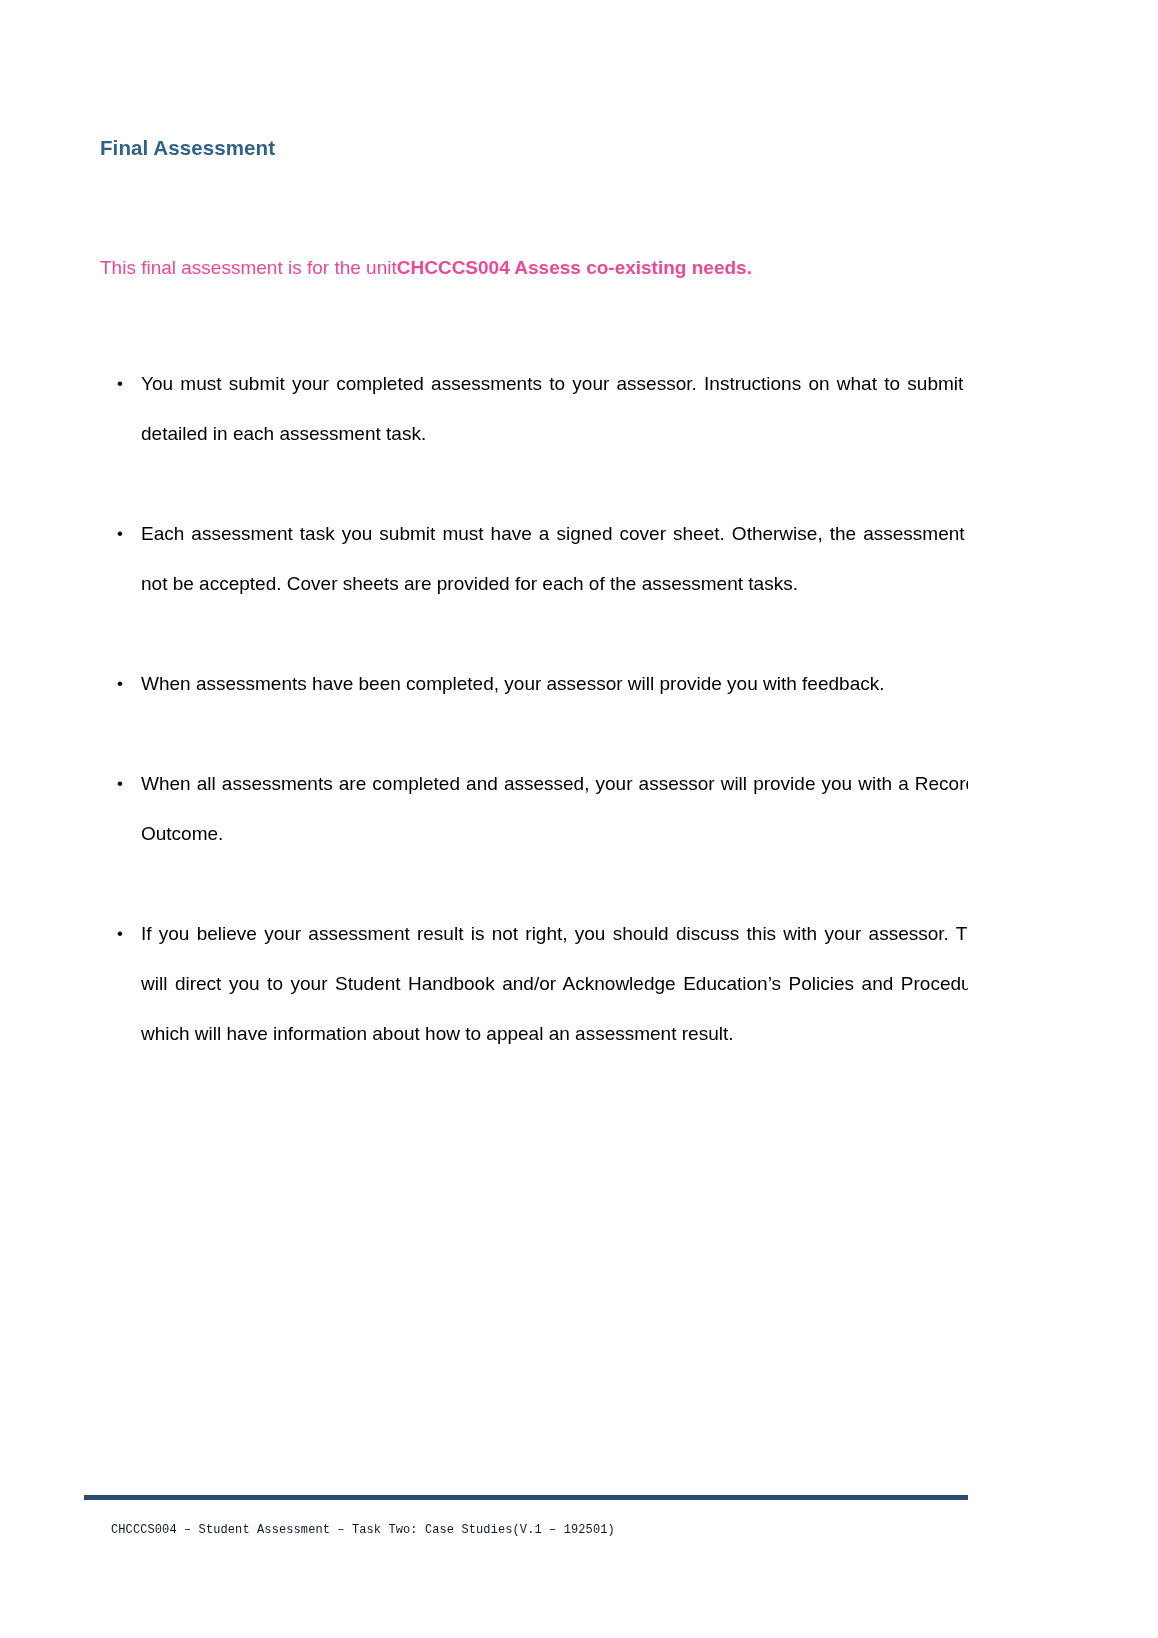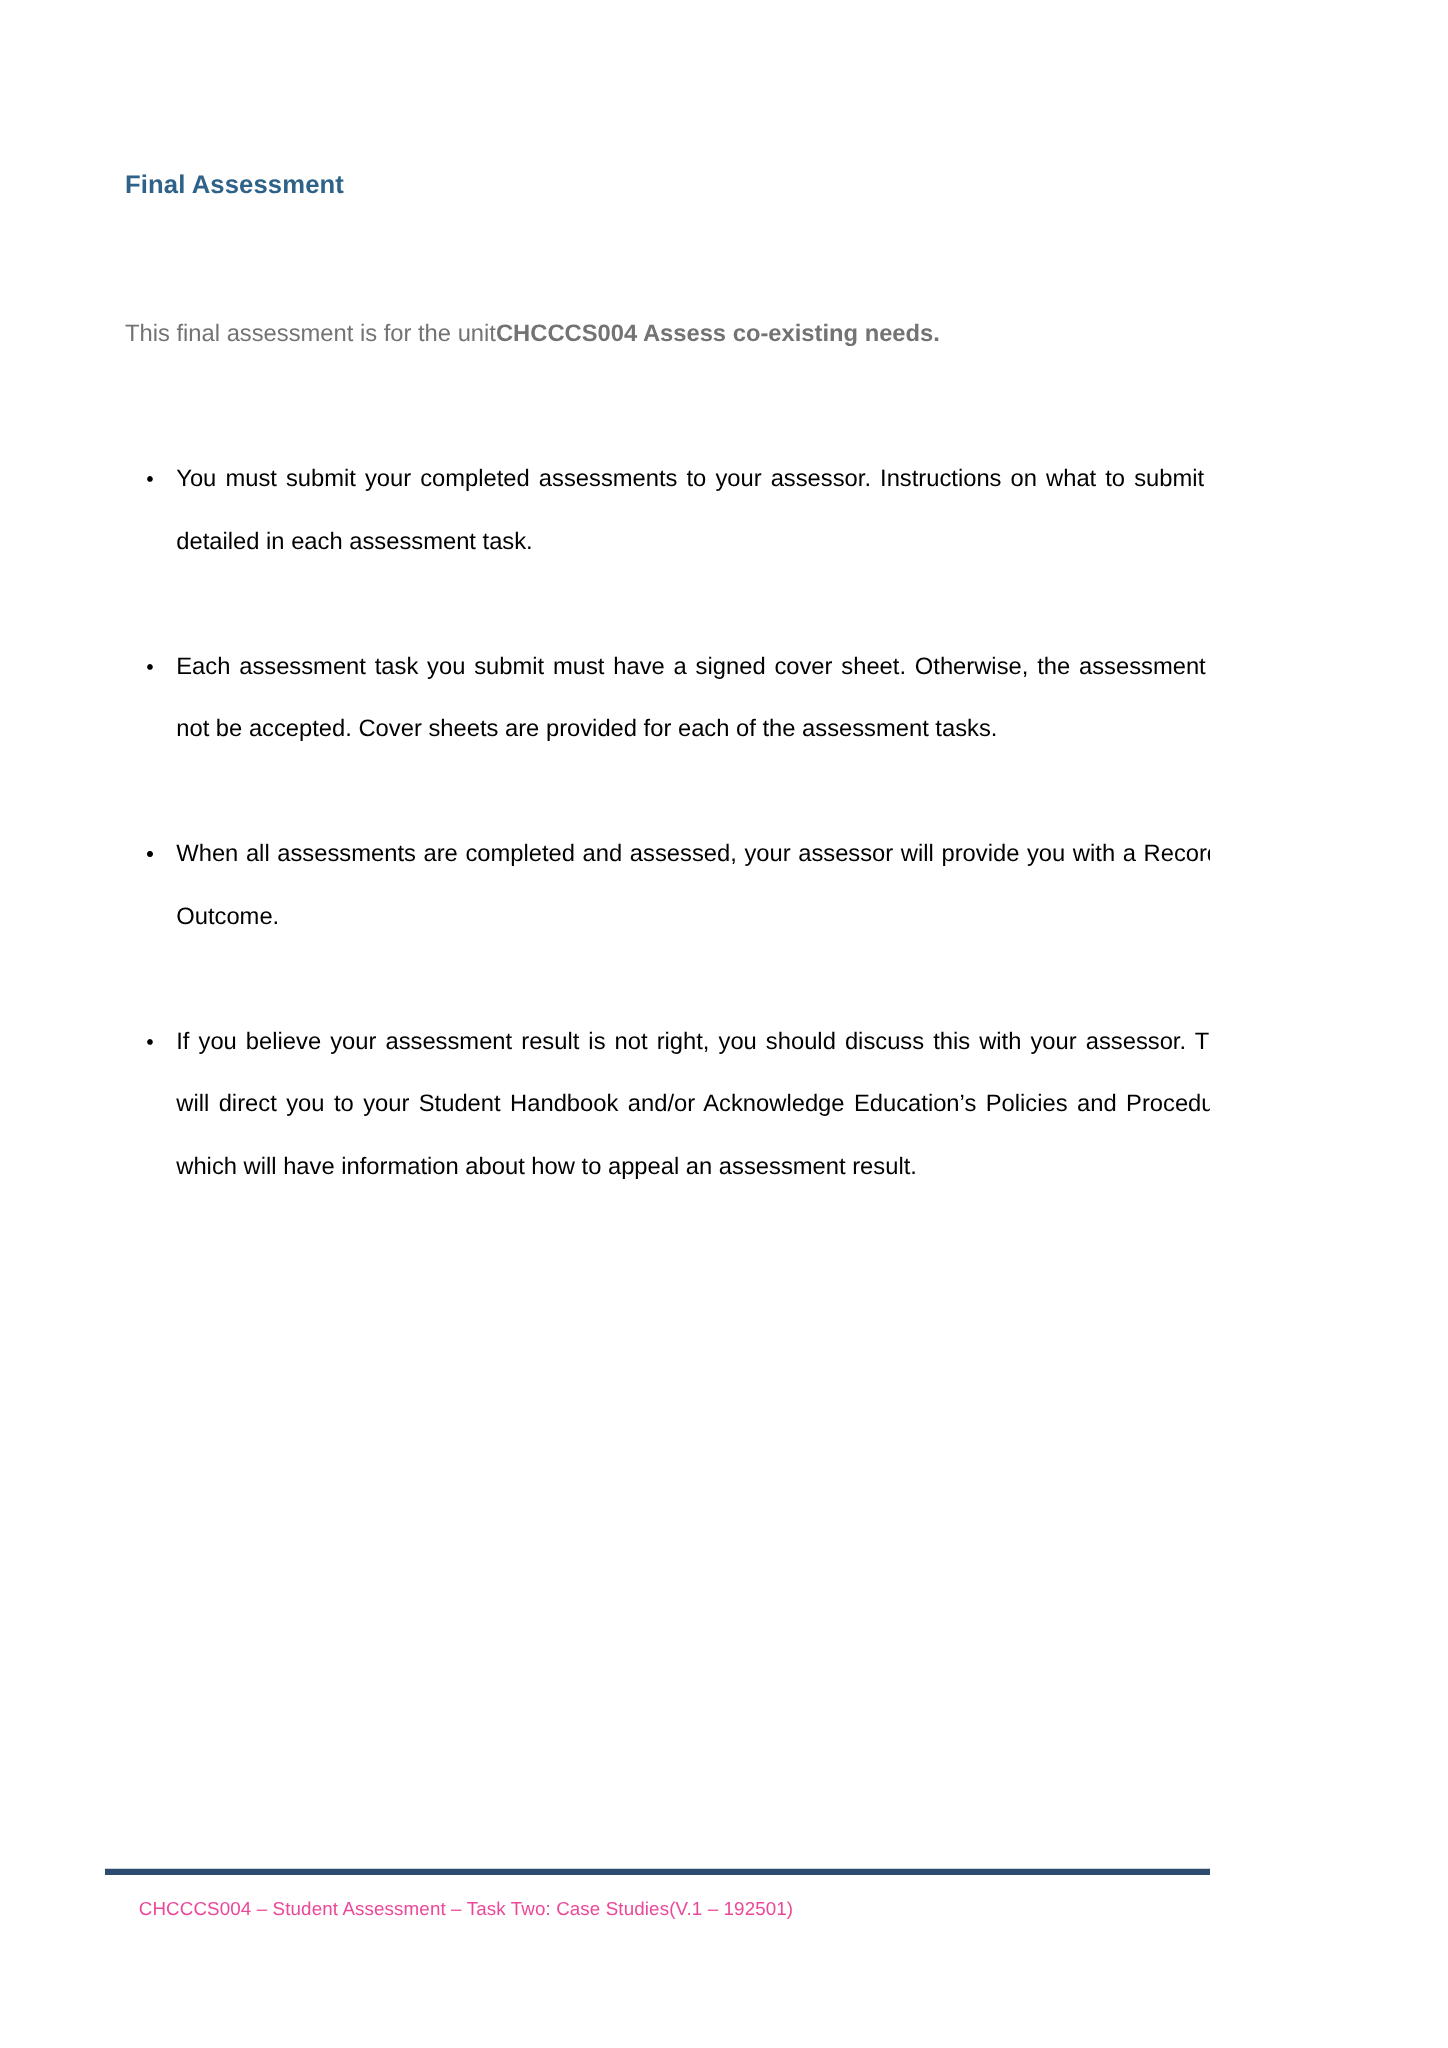--- a/index.html
+++ b/index.html
@@ -31,21 +31,21 @@
     font-size: 20.5px;
     font-weight: bold;
     letter-spacing: 0.1px;
     line-height: 1.2;
   }
   .h-final     { margin-top: 136px; }
   .h-submit    { margin-top: 0; }
 
   
   .para {
-    color: #737373;
+    color: #ec4899;
     font-size: 19px;
     line-height: 50px;
     text-align: justify;
     text-justify: inter-word;
     margin: 0;
   }
   .para b { font-weight: bold; }
 
   .p-intro  { margin-top: 82px; }
   .p-second { margin-top: 10px; }
@@ -92,23 +92,23 @@
     width: 100%;
   }
   .footer-row {
     display: flex;
     align-items: baseline;
     justify-content: space-between;
     margin-top: 15px;
     padding: 0 22px 0 27px;
   }
   .footer-text {
-    color: #ec4899;
-    font-size: 15px;
-    font-family: Liberation Sans, sans-serif;
+    color: #0f172a;
+    font-size: 12px;
+    font-family: Liberation Mono, monospace;
     letter-spacing: 0.1px;
   }
   .page-number {
     color: #2C4B6E;
     font-size: 20px;
     font-family: "Liberation Serif", serif;
   }
 </style>
 </head>
 <body>
@@ -129,20 +129,21 @@
         <span>You must submit your completed assessments to your assessor. Instructions on what to submit are detailed in each assessment task.</span>
       </li>
 
       <li class="bullet b-gap">
         <span class="marker">•</span>
         <span>Each assessment task you submit must have a signed cover sheet. Otherwise, the assessment will not be accepted. Cover sheets are provided for each of the assessment tasks.</span>
       </li>
 
       <li class="bullet b-gap nojustify">
         <span class="marker">•</span>
+        <span>When assessments have been completed, your assessor will provide you with feedback.</span>
       </li>
 
       <li class="bullet b-gap">
         <span class="marker">•</span>
         <span>When all assessments are completed and assessed, your assessor will provide you with a Record of Outcome.</span>
       </li>
 
       <li class="bullet b-gap">
         <span class="marker">•</span>
         <span>If you believe your assessment result is not right, you should discuss this with your assessor. They will direct you to your Student Handbook and/or Acknowledge Education’s Policies and Procedures which will have information about how to appeal an assessment result.</span>

